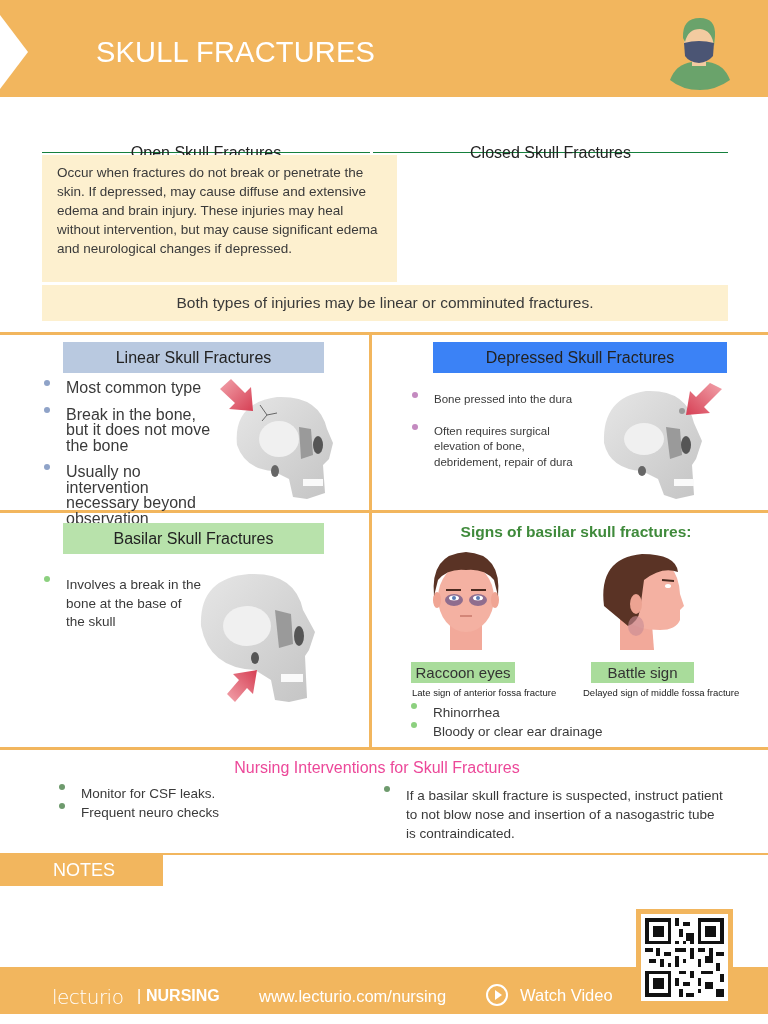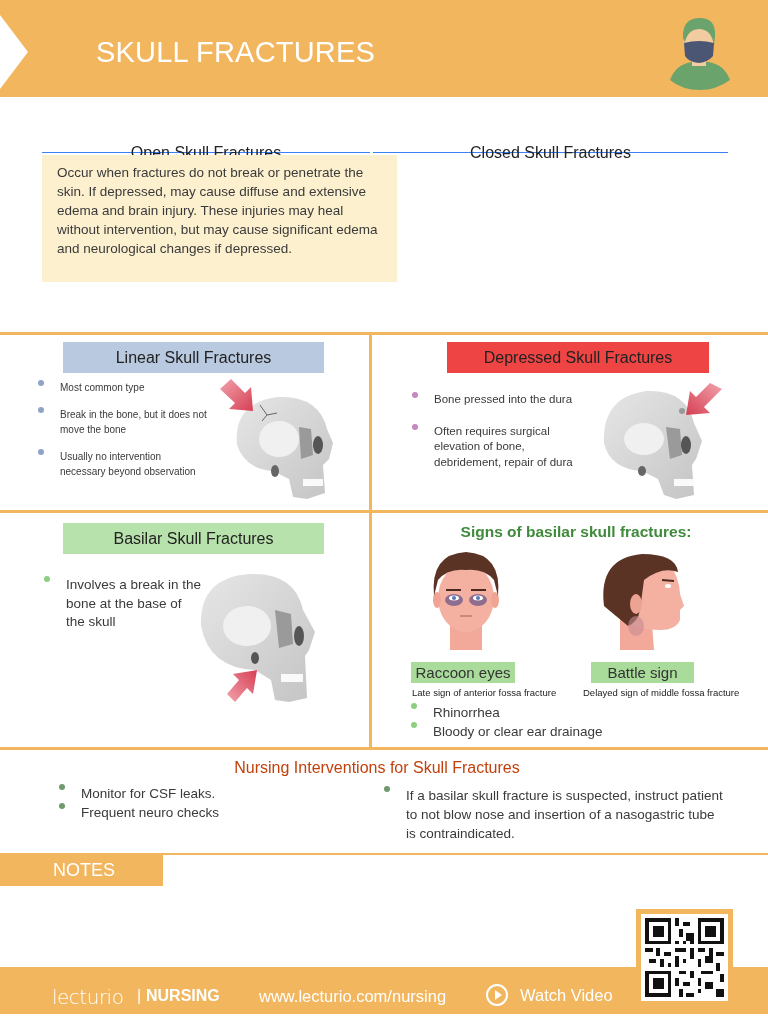--- a/index.html
+++ b/index.html
@@ -7,42 +7,42 @@
   body { font-family: "Liberation Sans", sans-serif; color: #333; position: relative; }
 
   .header { position: absolute; left: 0; top: 0; width: 768px; height: 97px; background: #f2b65e; }
   .header .chev { position: absolute; left: 0; top: 15px; width: 0; height: 0;
     border-top: 37px solid transparent; border-bottom: 37px solid transparent; border-left: 28px solid #fff; }
   .header .title { position: absolute; left: 96px; top: 36px; font-size: 29px; color: #fff; letter-spacing: 0.2px; font-weight: normal; }
   .header .avatar { position: absolute; left: 664px; top: 12px; width: 70px; height: 80px; }
 
   .table { position: absolute; left: 42px; top: 113px; width: 686px; }
   .th-row { display: flex; height: 40px; }
-  .th { background: #3b82f6; color: #222; font-size: 16px; display: flex; align-items: center; justify-content: center; margin-top: 39px; }
+  .th { background: #15803d; color: #222; font-size: 16px; display: flex; align-items: center; justify-content: center; margin-top: 39px; }
   .th.left { width: 328px; margin-right: 3px; }
   .th.right { width: 355px; }
   .td-row { display: flex; height: 127px; margin-top: 2px; }
   .td { background: #fdf0cf; font-size: 13.5px; line-height: 19px; color: #3a3a3a; padding: 13px 16px; }
   .td.left { width: 328px; margin-right: 3px; padding-top: 13px; padding-left: 17px; }
   .td.right { width: 355px; padding-top: 8px; padding-left: 15px; }
   .both { margin-top: 3px; height: 36px; background: #fdf0cf; font-size: 15.5px; color: #3a3a3a; display: flex; align-items: center; justify-content: center; }
 
   .hline { position: absolute; left: 0; width: 768px; height: 3px; background: #f2b65e; }
   .vline { position: absolute; left: 369px; width: 3px; background: #f2b65e; }
 
   .sec-title { position: absolute; height: 31px; font-size: 16px; color: #222; display: flex; align-items: center; justify-content: center; font-weight: normal; }
   .bullets { position: absolute; list-style: none; }
   .bullets li { position: relative; padding-left: 22px; color: #3a3a3a; }
   .bullets li::before { content: ""; position: absolute; left: 0; width: 6px; height: 6px; border-radius: 50%; background: var(--dot); }
 
   .skull { position: absolute; }
   .sign-label { position: absolute; height: 21px; background: #a9dc9b; font-size: 15px; color: #333; display: flex; align-items: center; justify-content: center; }
   .sign-caption { position: absolute; font-size: 9.5px; color: #222; white-space: nowrap; padding-left: 25px; }
 
-  .nursing-title { position: absolute; left: 0; top: 759px; width: 754px; text-align: center; font-size: 16px; color: #c2410c; }
+  .nursing-title { position: absolute; left: 0; top: 759px; width: 754px; text-align: center; font-size: 16px; color: #ec4899; }
 
   .notes { position: absolute; left: 0; top: 855px; width: 163px; height: 31px; background: #f2b65e; color: #fff; font-size: 18px; padding-left: 53px; display: flex; align-items: center; }
   .notes-line { position: absolute; left: 0; top: 853px; width: 768px; height: 2px; background: #f2b65e; }
 
   .footer { position: absolute; left: 0; top: 967px; width: 768px; height: 47px; background: #f2b65e; }
   .footer .logo { position: absolute; left: 52px; top: 18px; color: #fff; font-size: 20px; letter-spacing: -0.5px; font-family: "DejaVu Sans", sans-serif; font-weight: 300; }
   .footer .sep { position: absolute; left: 137px; top: 20px; color: #fff; font-size: 16px; }
   .footer .brand { position: absolute; left: 146px; top: 20px; color: #fff; font-size: 16px; font-weight: bold; }
   .footer .url { position: absolute; left: 259px; top: 20px; color: #fff; font-size: 16.5px; }
   .footer .watch { position: absolute; left: 486px; top: 17px; color: #fff; font-size: 16.5px; display: flex; align-items: center; gap: 12px; }
@@ -68,30 +68,31 @@
 </div>
 
 <div class="table">
   <div class="th-row">
     <div class="th left">Open Skull Fractures</div>
     <div class="th right">Closed Skull Fractures</div>
   </div>
   <div class="td-row">
     <div class="td right">Occur when fractures do not break or penetrate the skin. If depressed, may cause diffuse and extensive edema and brain injury. These injuries may heal without intervention, but may cause significant edema and neurological changes if depressed.</div>
   </div>
+  <div class="both">Both types of injuries may be linear or comminuted fractures.</div>
 </div>
 
 <div class="hline" style="top:332px"></div>
 <div class="vline" style="top:332px;height:180px"></div>
 <div class="hline" style="top:510px"></div>
 <div class="vline" style="top:510px;height:238px"></div>
 <div class="hline" style="top:747px"></div>
 
 <div class="sec-title" style="left:63px;top:342px;width:261px;background:#b9c9e0">Linear Skull Fractures</div>
-<ul class="bullets" style="left:38px;top:380px;width:170px;--dot:#8fa3c8;font-size:10px;line-height:15.5px">
+<ul class="bullets" style="left:44px;top:380px;width:170px;--dot:#8fa3c8;font-size:16px;line-height:15.5px">
   <li style="margin-bottom:11px">Most common type</li>
   <li style="margin-bottom:11px">Break in the bone, but it does not move the bone</li>
   <li>Usually no intervention necessary beyond observation</li>
 </ul>
 <svg class="skull" style="left:215px;top:375px;width:130px;height:130px" viewBox="0 0 130 130">
   <defs>
     <linearGradient id="sg1" x1="0" y1="0" x2="1" y2="1">
         <stop offset="0" stop-color="#e6e6e6"></stop>
         <stop offset="1" stop-color="#c4c4c4"></stop>
       </linearGradient>
@@ -103,21 +104,21 @@
   <path d="M22 70 Q18 28 62 22 Q104 20 112 54 L118 68 L114 84 L108 90 L110 118 L92 124 L78 122 L74 104 L58 96 Q30 94 22 70 Z" fill="url(#sg1)"></path>
   <ellipse cx="64" cy="64" rx="20" ry="18" fill="#f0f0f0"></ellipse>
   <path d="M84 52 L96 54 L98 80 L86 84 Z" fill="#9a9a9a"></path>
   <ellipse cx="103" cy="70" rx="5" ry="9" fill="#555"></ellipse>
   <ellipse cx="60" cy="96" rx="4" ry="6" fill="#666"></ellipse>
   <rect x="88" y="104" width="20" height="7" fill="#fafafa"></rect>
   <path d="M45 30 L52 40 L47 46 M52 40 L62 38" stroke="#666" stroke-width="1" fill="none"></path>
   <path d="M5 14 L16 4 L30 18 L36 12 L38 36 L14 34 L20 28 Z" fill="url(#ar1)"></path>
 </svg>
 
-<div class="sec-title" style="left:447px;top:342px;width:262px;background:#ef4444">Depressed Skull Fractures</div>
+<div class="sec-title" style="left:433px;top:342px;width:294px;background:#3b82f6">Depressed Skull Fractures</div>
 <ul class="bullets" style="left:412px;top:392px;width:180px;--dot:#c48ac0;font-size:11.5px;line-height:15.5px">
   <li style="margin-bottom:16px">Bone pressed into the dura</li>
   <li>Often requires surgical elevation of bone, debridement, repair of dura</li>
 </ul>
 <svg class="skull" style="left:598px;top:383px;width:130px;height:120px" viewBox="0 0 130 120">
   <defs>
     <linearGradient id="sg2" x1="0" y1="0" x2="1" y2="1">
         <stop offset="0" stop-color="#e6e6e6"></stop>
         <stop offset="1" stop-color="#c4c4c4"></stop>
       </linearGradient>

